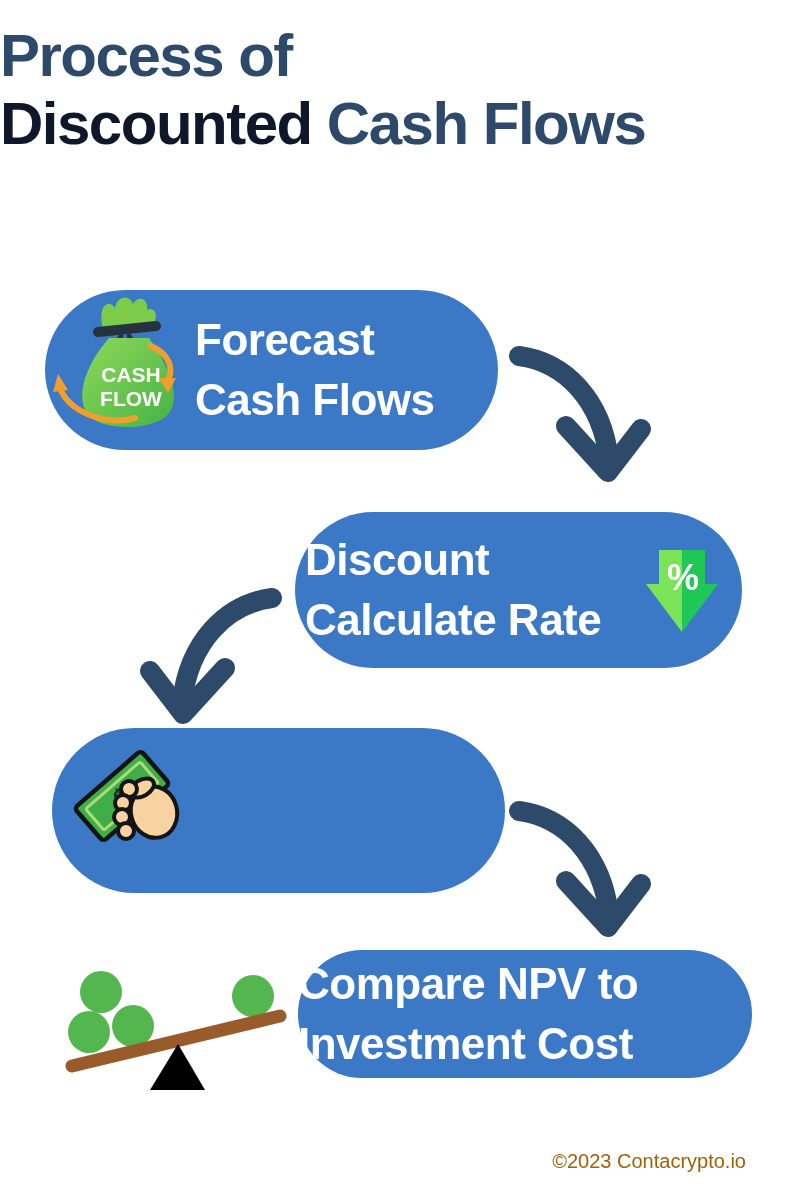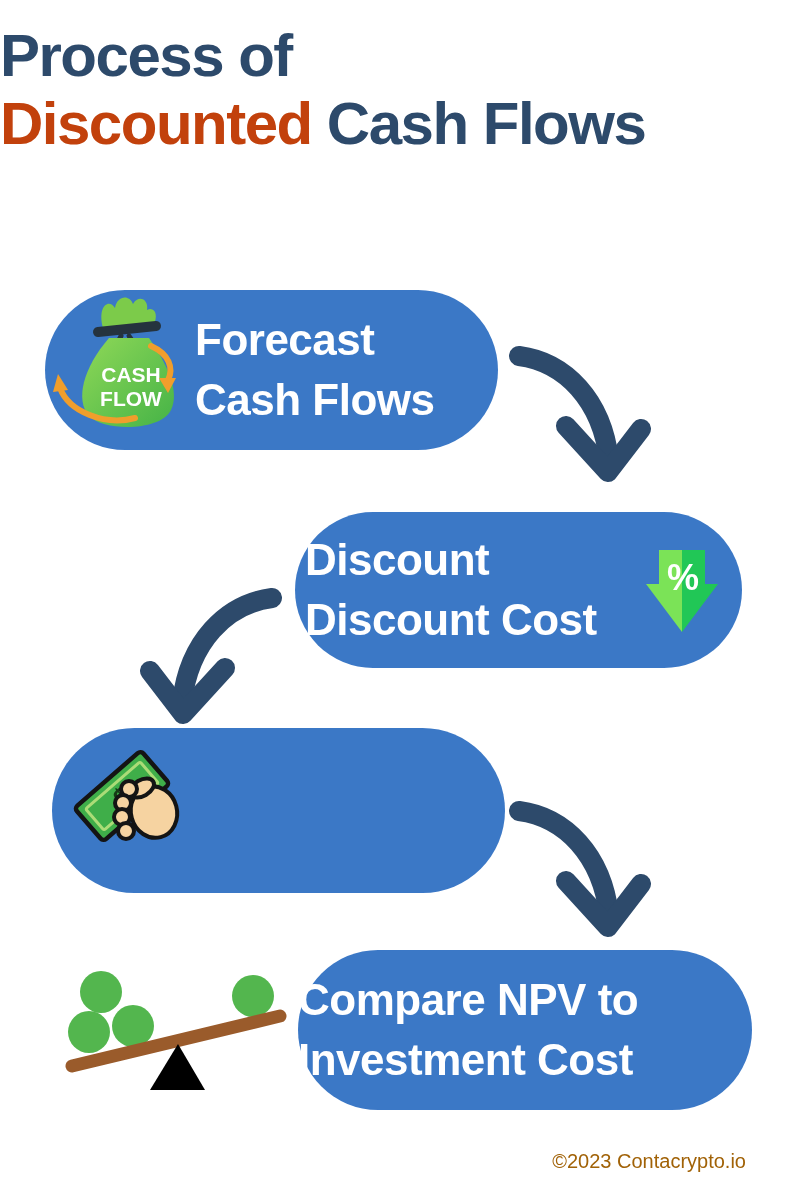--- a/index.html
+++ b/index.html
@@ -12,21 +12,21 @@
   }
 
   
   .title {
     position:absolute; top:22px; left:0; right:0;
     font-weight:bold;
     font-size:60px; line-height:68px;
     letter-spacing:-1.5px;
     color:#2D4A6B;
   }
-  .title .green { color:#c2410c; }
+  .title .green { color:#0f172a; }
 
   
   .pill {
     position:absolute;
     background:#3B78C6;
     border-radius:999px;
   }
   .pill .label {
     position:absolute; top:50%;
     transform:translateY(-50%);
@@ -35,21 +35,21 @@
     letter-spacing:-0.5px;
     text-align:left;
     white-space:nowrap;
   }
   #pill-1 { left:45px;  top:290px; width:453px; height:160px; }
   #pill-1 .label { left:150px; width:295px; }
   #pill-2 { left:295px; top:512px; width:447px; height:156px; }
   #pill-2 .label { left:10px;  width:360px; }
   #pill-3 { left:52px;  top:728px; width:453px; height:165px; }
   #pill-3 .label { left:135px; width:300px; }
-  #pill-4 { left:298px; top:950px; width:454px; height:160px; }
+  #pill-4 { left:298px; top:950px; width:454px; height:128px; }
   #pill-4 .label { left:0;     width:100%; }
 
   
   .icon-svg { position:absolute; display:block; }
   #bag-icon      { left:6px;   top:4px;  width:148px; height:148px; }
   #discount-icon { left:348px; top:34px; width:78px;  height:88px;  }
   #hand-icon     { left:14px;  top:14px; width:136px; height:126px; }
 
   .flow-arrow { position:absolute; width:150px; height:150px; }
   #flow-arrow-1 { left:505px; top:338px; }
@@ -102,21 +102,21 @@
 </div>
 
 <svg class="flow-arrow" id="flow-arrow-1" viewBox="0 0 150 150">
   <path d="M14,18 C60,24 97,62 104,122" stroke="#2D4A6B" stroke-width="20" stroke-linecap="round" fill="none"></path>
   <path d="M61,88 L103,134 L136,91" stroke="#2D4A6B" stroke-width="20" stroke-linecap="round" stroke-linejoin="round" fill="none"></path>
 </svg>
 
 <div class="pill" id="pill-2">
   <div class="label">
     <div>Discount</div>
-    <div>Discount Cost</div>
+    <div>Calculate Rate</div>
   </div>
   <svg class="icon-svg" id="discount-icon" viewBox="0 0 78 88">
     <rect x="16" y="4" width="23" height="35" fill="#7BE357"></rect>
     <rect x="39" y="4" width="23" height="35" fill="#21C756"></rect>
     <polygon points="3,38 39,38 39,86" fill="#7BE357"></polygon>
     <polygon points="39,38 75,38 39,86" fill="#21C756"></polygon>
     <text x="40" y="44" text-anchor="middle" font-size="36" font-weight="bold" fill="#ffffff">%</text>
   </svg>
 </div>
 

